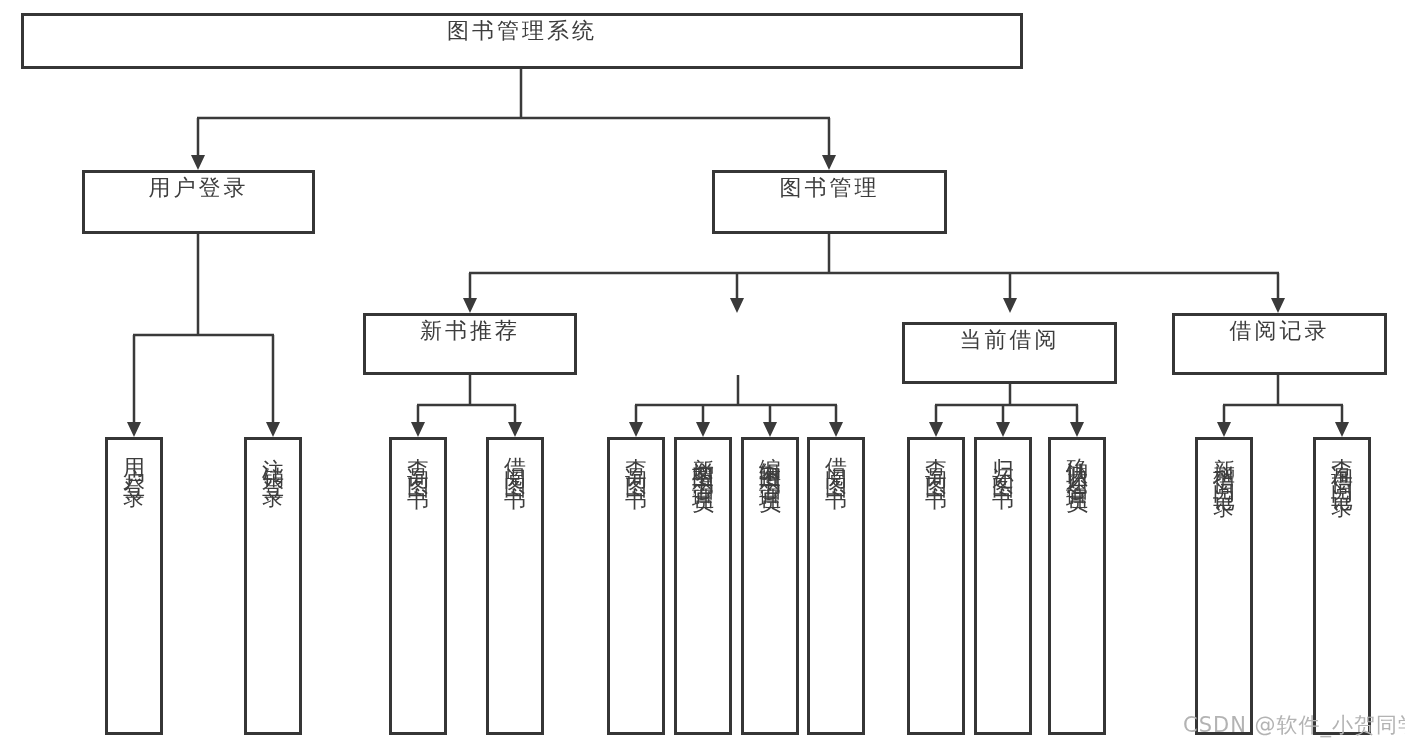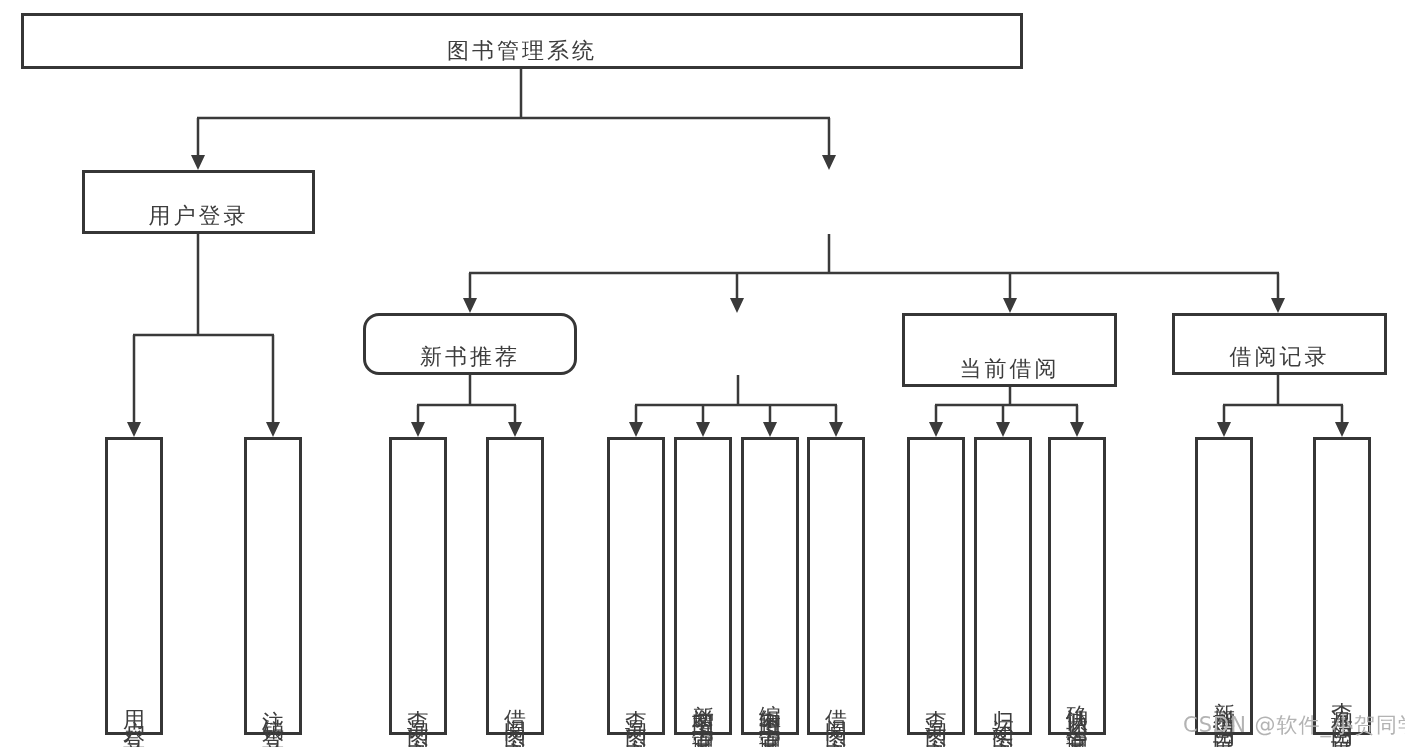--- a/index.html
+++ b/index.html
@@ -20,21 +20,21 @@
     left: 0; top: 0;
     width: 1405px; height: 747px;
     z-index: 1;
   }
   .box {
     position: absolute;
     box-sizing: border-box;
     border: 3px solid #363636;
     background: #ffffff;
     display: flex;
-    align-items: flex-end;
+    align-items: flex-start;
     justify-content: center;
     color: #3d3d3d;
     font-size: 22px;
     letter-spacing: 3px;
     z-index: 2;
     white-space: nowrap;
   }
   .box .vtext {
     writing-mode: vertical-rl;
     text-orientation: mixed;
@@ -98,25 +98,28 @@
     </g>
   </svg>
 
   <div class="box" style="left:21px; top:13px; width:1002px; height:56px;">
     <span>图书管理系统</span>
   </div>
 
   <div class="box" style="left:82px; top:170px; width:233px; height:64px;">
     <span>用户登录</span>
   </div>
+  <div class="box" style="left:712px; top:170px; width:235px; height:64px;">
+    <span>图书管理</span>
+  </div>
 
-  <div class="box" style="left:363px; top:313px; width:214px; height:62px;border-radius:16px;">
+  <div class="box" style="left:363px; top:313px; width:214px; height:62px;">
     <span>新书推荐</span>
   </div>
-  <div class="box" style="left:902px; top:313px; width:215px; height:74px;">
+  <div class="box" style="left:902px; top:322px; width:215px; height:62px;">
     <span>当前借阅</span>
   </div>
   <div class="box" style="left:1172px; top:313px; width:215px; height:62px;">
     <span>借阅记录</span>
   </div>
 
   <div class="box" style="left:105px; top:437px; width:58px; height:298px;">
     <span class="vtext">用户登录</span>
   </div>
   <div class="box" style="left:244px; top:437px; width:58px; height:298px;">

